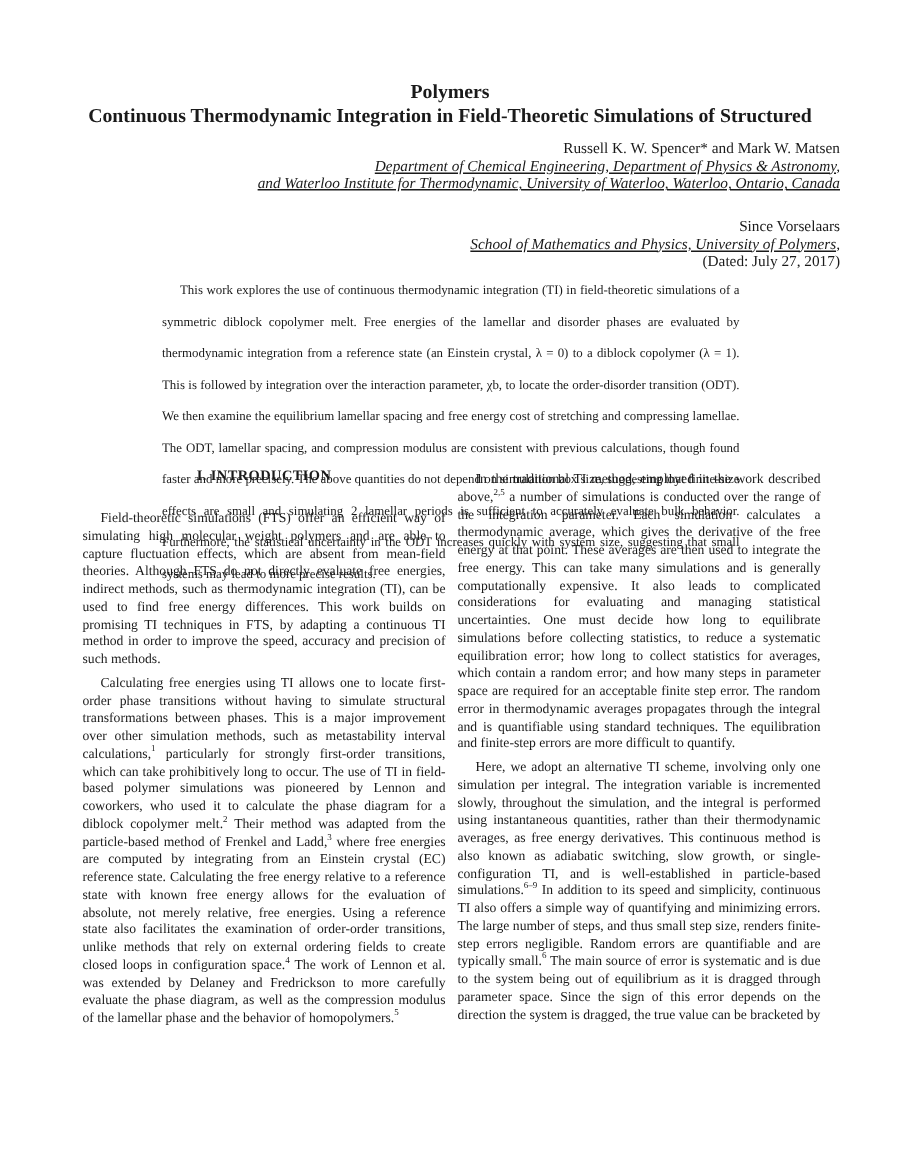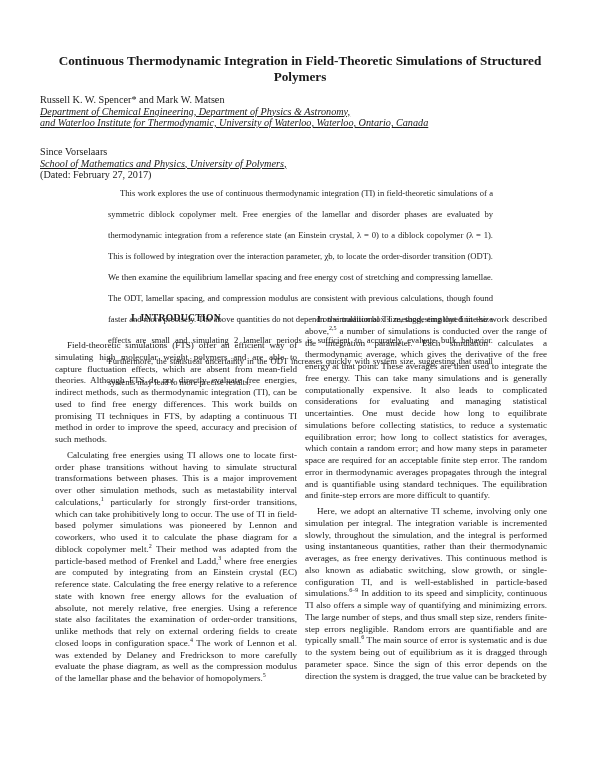--- a/index.html
+++ b/index.html
@@ -1,53 +1,53 @@
 <!DOCTYPE html>
 <html><head>
 <meta charset="utf-8">
 <style>
   html, body { margin:0; padding:0; background:#ffffff; }
   body { width:600px; height:776px; position:relative; overflow:hidden; color:#1a1a1a;
          font-family:"DejaVu Serif", "Liberation Serif", serif; }
   .page { position:absolute; left:0; top:0; width:600px; height:776px; }
   .title { position:absolute; left:40px; width:520px; top:53px; text-align:center;
            font-weight:bold; font-size:13.2px; line-height:16px; font-family:"Liberation Serif", serif; }
-  .authors { position:absolute; left:40px; width:520px; text-align:left; font-size:10.2px; line-height:11.5px;
+  .authors { position:absolute; left:40px; width:520px; text-align:right; font-size:10.2px; line-height:11.5px;
              font-family:"Liberation Serif", serif; }
   .aff { font-style:italic;text-decoration:underline; }
   .abstract { position:absolute; left:108px; width:385px; top:183px; font-size:8.6px; line-height:21px;
               text-align:justify; font-family:"Liberation Serif", serif; text-indent:12px; }
   .col { position:absolute; top:312px; width:242px; font-size:9.1px; line-height:11.75px;
          text-align:justify; font-family:"Liberation Serif", serif; hyphens:auto; }
   .col.left { left:55px; }
   .col.right { left:305px; top:314px; }
   .section-head { text-align:center; font-weight:bold; font-size:9.6px; letter-spacing:0.3px;
                   margin:0 0 16px 0; line-height:12px; }
   .col p { margin:0 0 4px 0; text-indent:12px; }
   sup { font-size:6px; line-height:0; vertical-align:super; }
 </style>
 </head>
 <body>
 
 <div class="page">
   <div class="title">
+    <div>Polymers</div>
     <div>Continuous Thermodynamic Integration in Field-Theoretic Simulations of Structured</div>
-    <div>Polymers</div>
   </div>
 
   <div class="authors" style="top:94px;">
     <div>Russell K. W. Spencer* and Mark W. Matsen</div>
     <div class="aff">Department of Chemical Engineering, Department of Physics &amp; Astronomy,</div>
     <div class="aff">and Waterloo Institute for Thermodynamic, University of Waterloo, Waterloo, Ontario, Canada</div>
   </div>
 
   <div class="authors" style="top:146px;">
     <div>Since Vorselaars</div>
     <div class="aff">School of Mathematics and Physics, University of Polymers,</div>
-    <div>(Dated: February 27, 2017)</div>
+    <div>(Dated: July 27, 2017)</div>
   </div>
 
   <div class="abstract" style="top:183px;">This work explores the use of continuous thermodynamic integration (TI) in field-theoretic simulations of a symmetric diblock copolymer melt. Free energies of the lamellar and disorder phases are evaluated by thermodynamic integration from a reference state (an Einstein crystal, λ = 0) to a diblock copolymer (λ = 1). This is followed by integration over the interaction parameter, χb, to locate the order-disorder transition (ODT). We then examine the equilibrium lamellar spacing and free energy cost of stretching and compressing lamellae. The ODT, lamellar spacing, and compression modulus are consistent with previous calculations, though found faster and more precisely. The above quantities do not depend on simulation box size, suggesting that finite-size effects are small and simulating 2 lamellar periods is sufficient to accurately evaluate bulk behavior. Furthermore, the statistical uncertainty in the ODT increases quickly with system size, suggesting that small systems may lead to more precise results.</div>
 
   <div class="col left">
     <div class="section-head">I.   INTRODUCTION</div>
     <p><span>Field-theoretic simulations (FTS) offer an efficient way of simulating high molecular weight polymers and are able to capture fluctuation effects, which are absent from mean-field theories. Although FTS do not directly evaluate free energies, indirect methods, such as thermodynamic integration (TI), can be used to find free energy differences. This work builds on promising TI techniques in FTS, by adapting a continuous TI method in order to improve the speed, accuracy and precision of such methods.</span></p>
     <p><span>Calculating free energies using TI allows one to locate first-order phase transitions without having to simulate structural transformations between phases. This is a major improvement over other simulation methods, such as metastability interval calculations,</span><sup>1</sup><span> particularly for strongly first-order transitions, which can take prohibitively long to occur. The use of TI in field-based polymer simulations was pioneered by Lennon and coworkers, who used it to calculate the phase diagram for a diblock copolymer melt.</span><sup>2</sup><span> Their method was adapted from the particle-based method of Frenkel and Ladd,</span><sup>3</sup><span> where free energies are computed by integrating from an Einstein crystal (EC) reference state. Calculating the free energy relative to a reference state with known free energy allows for the evaluation of absolute, not merely relative, free energies. Using a reference state also facilitates the examination of order-order transitions, unlike methods that rely on external ordering fields to create closed loops in configuration space.</span><sup>4</sup><span> The work of Lennon et al. was extended by Delaney and Fredrickson to more carefully evaluate the phase diagram, as well as the compression modulus of the lamellar phase and the behavior of homopolymers.</span><sup>5</sup></p>
   </div>
 

